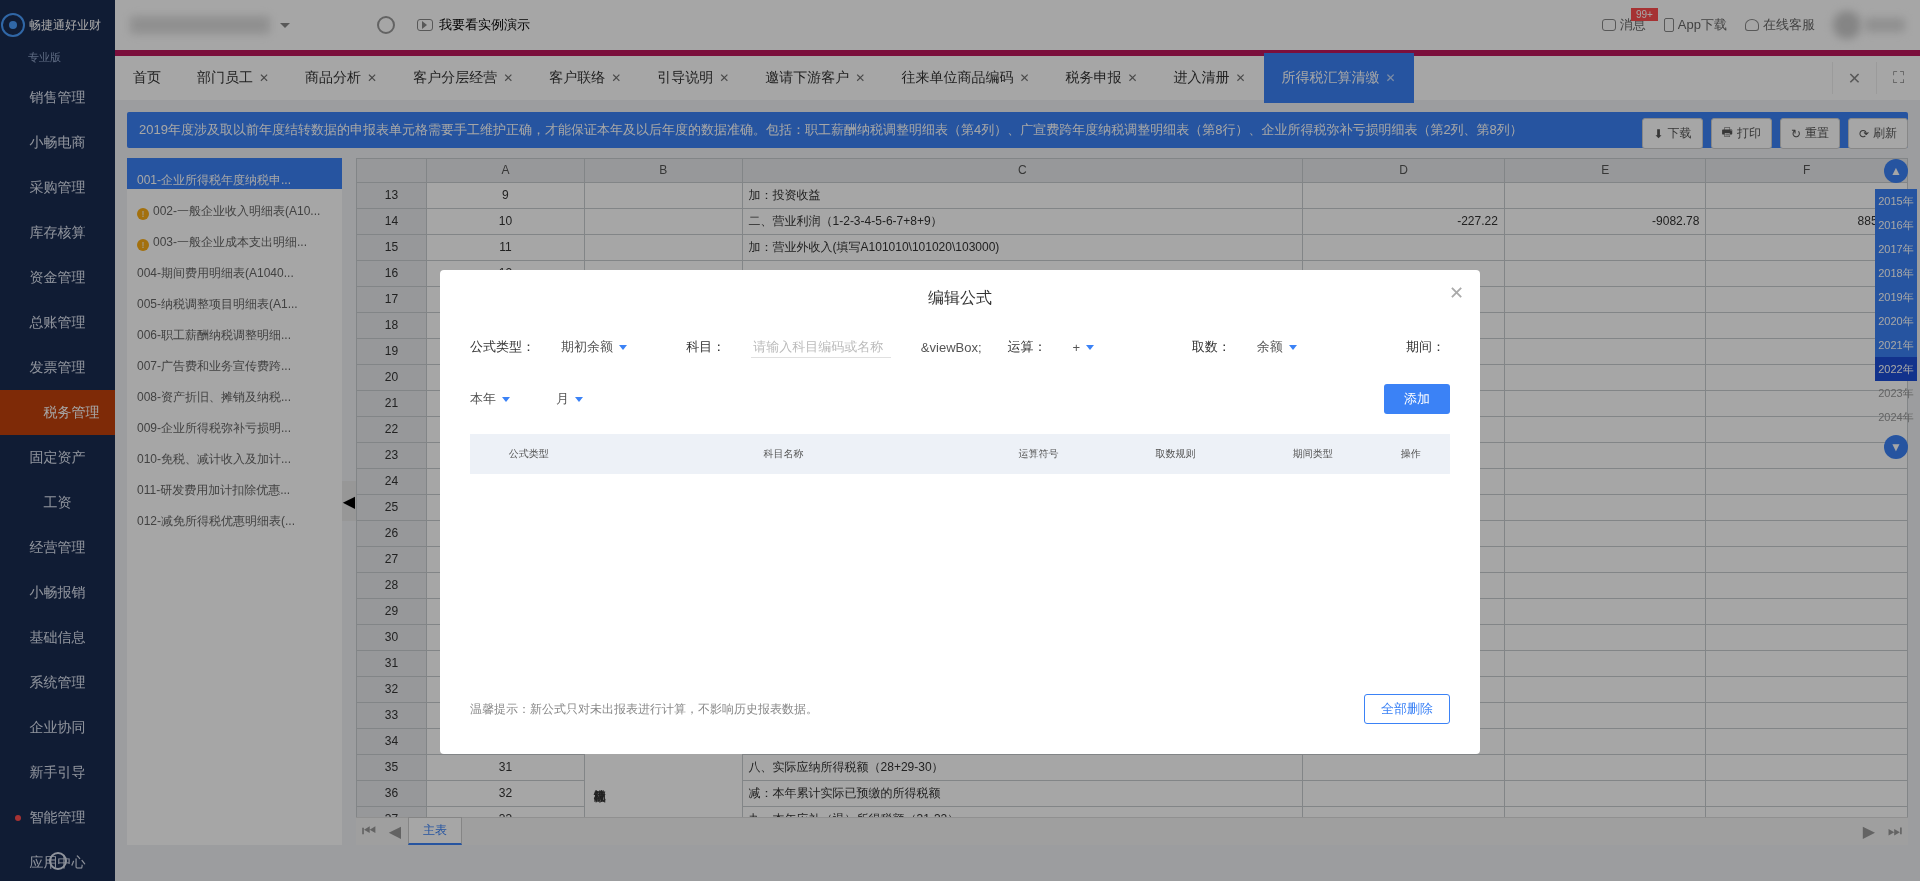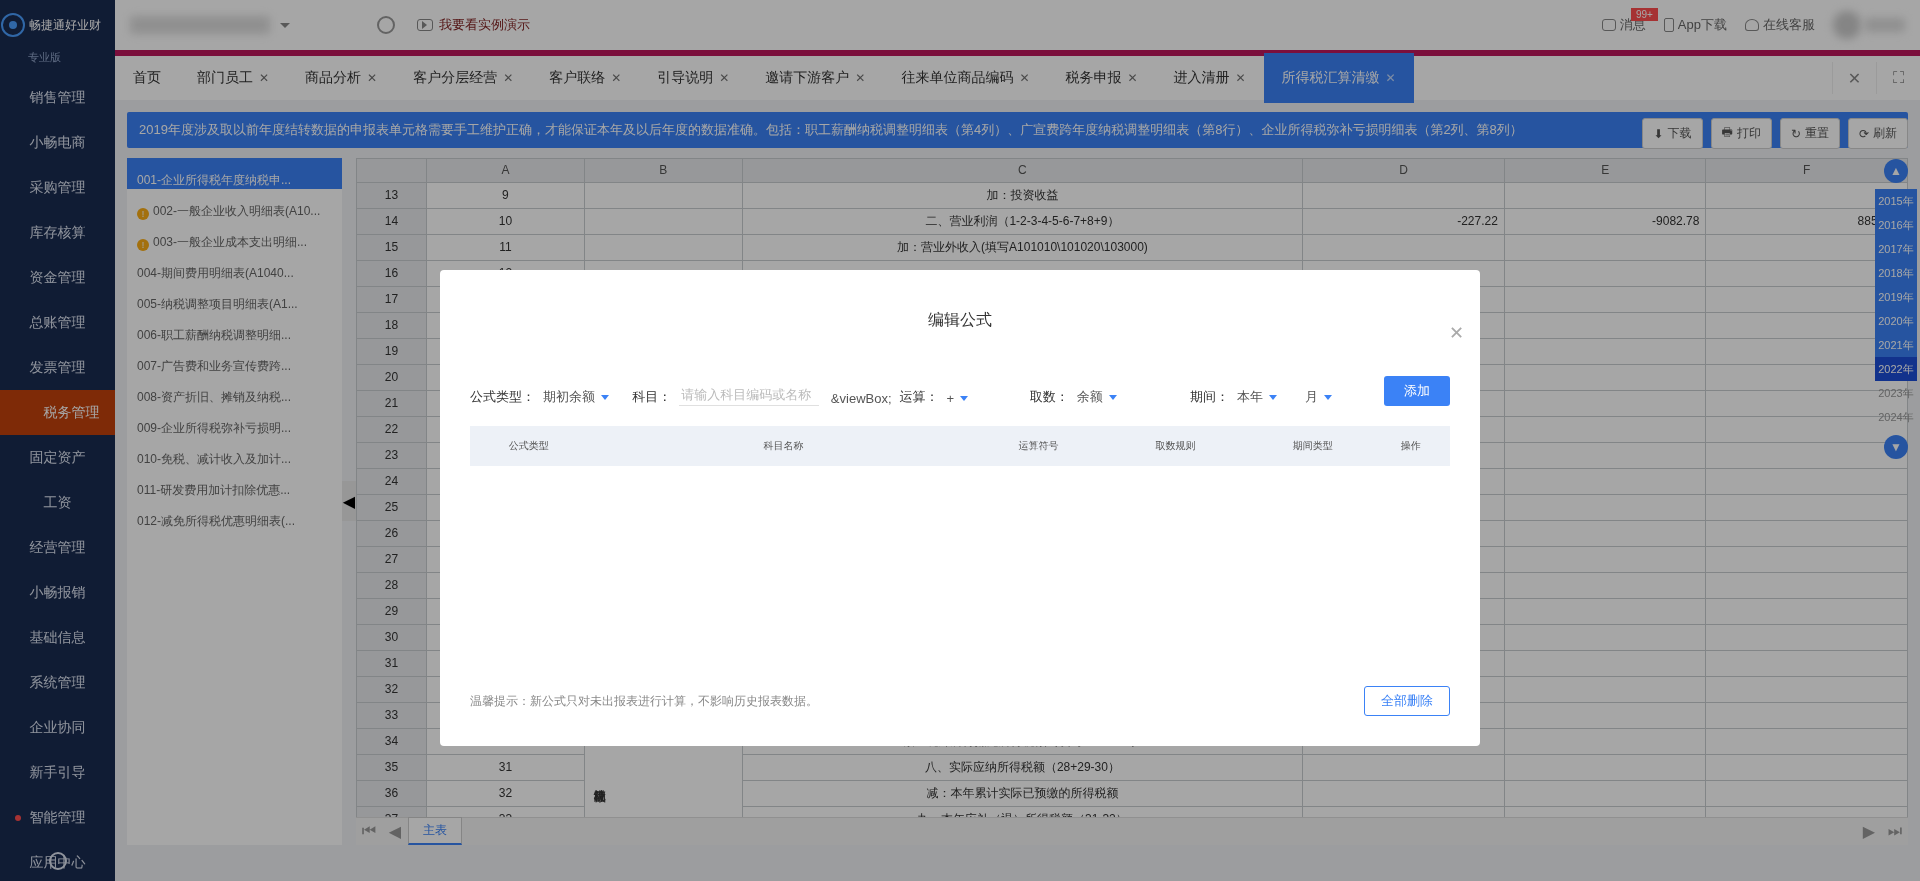--- a/index.html
+++ b/index.html
@@ -16,21 +16,21 @@
 .side-item.active { background: #c2410c; color: #fff; padding-left: 28px; }
 .side-item.has-dot::before { content: ''; position: absolute; left: 15px; width: 6px; height: 6px; background: #ff4d4f; border-radius: 50%; }
 .side-settings { position: absolute; bottom: 0; width: 100%; height: 40px; display: flex; align-items: center; justify-content: center; }
 .gear { width: 18px; height: 18px; border: 2px solid #dce3f0; border-radius: 50%; position: relative; }
 
 .topbar { position: absolute; left: 115px; top: 0; right: 0; height: 50px; background: #fff; display: flex; align-items: center; padding: 0 15px; z-index: 4; }
 .org-select { width: 240px; height: 32px; display: flex; align-items: center; font-size: 13px; color: #666; }
 .org-select .blur { filter: blur(4px); background: #ddd; width: 140px; height: 18px; border-radius: 3px; }
 .chevron-down { width: 0; height: 0; border-left: 5px solid transparent; border-right: 5px solid transparent; border-top: 5px solid #888; margin-left: 10px; }
 .icon-btn { width: 32px; height: 32px; display: flex; align-items: center; justify-content: center; cursor: pointer; color: #888; }
-.demo-link { display: flex; align-items: center; font-size: 13px; color: #7f1d1d; margin-left: 15px; }
+.demo-link { display: flex; align-items: center; font-size: 13px; color: #000000; margin-left: 15px; }
 .demo-ico { width: 16px; height: 12px; border: 1.5px solid #888; border-radius: 3px; margin-right: 6px; position: relative; }
 .demo-ico::after { content: ''; position: absolute; left: 4px; top: 1px; border-left: 5px solid #888; border-top: 4px solid transparent; border-bottom: 4px solid transparent; }
 .top-right { margin-left: auto; display: flex; align-items: center; gap: 18px; font-size: 13px; color: #666; }
 .tr-item { display: flex; align-items: center; gap: 4px; position: relative; }
 .badge { position: absolute; top: -8px; right: -12px; background: #ff4d4f; color: #fff; font-size: 10px; padding: 1px 5px; border-radius: 0; }
 .avatar { filter: blur(4px); width: 28px; height: 28px; background: #ccc; border-radius: 50%; }
 
 .tabbar { position: absolute; left: 115px; top: 50px; right: 0; height: 50px; background: #fff; border-top: 6px solid #be185d; display: flex; align-items: center; z-index: 3; }
 .tab { padding: 0 18px; height: 50px; display: flex; align-items: center; font-size: 14px; color: #333; cursor: pointer; gap: 6px; }
 .tab.active { background: #3b82f6; color: #fff; }
@@ -50,41 +50,41 @@
 .form-item .warn { width: 12px; height: 12px; border-radius: 50%; background: #faad14; color: #fff; font-size: 9px; display: inline-flex; align-items: center; justify-content: center; margin-right: 4px; flex-shrink: 0; }
 .collapse-handle { width: 14px; height: 40px; background: #e8e8e8; display: flex; align-items: center; justify-content: center; align-self: center; cursor: pointer; }
 
 .sheet { flex: 1; background: #fff; position: relative; overflow: hidden; }
 table.grid { border-collapse: collapse; font-size: 12px; width: 100%; }
 table.grid th { background: #e8eaed; border: 1px solid #c8ccd0; text-align: center; height: 24px; font-weight: normal; color: #555; }
 table.grid td { border: 1px solid #c8ccd0; height: 26px; padding: 0 6px; color: #333; }
 .col-rh { width: 40px; text-align: center; background: #e8eaed; }
 .col-a { width: 90px; text-align: center; }
 .col-b { width: 90px; }
-.col-c { width: 320px; text-align: center; }
+.col-c { width: 320px; }
 .col-d { width: 115px; text-align: right; }
 .col-e { width: 115px; text-align: right; }
 .col-f { width: 115px; text-align: right; }
 .red { color: #d93025; }
 .merged-label { writing-mode: vertical-lr; text-align: center; font-size: 12px; }
 .sheet-tabs { position: absolute; bottom: 0; left: 0; right: 0; height: 28px; background: #f5f5f5; border-top: 1px solid #ddd; display: flex; align-items: center; }
 .sheet-tabs .nav { width: 26px; text-align: center; color: #999; cursor: pointer; }
 .sheet-tab { padding: 4px 14px; background: #fff; border: 1px solid #ccc; border-bottom: 2px solid #3b82f6; font-size: 12px; color: #3b82f6; cursor: pointer; }
 
 .year-rail { position: absolute; right: 0; top: 155px; width: 48px; display: flex; flex-direction: column; align-items: center; gap: 2px; z-index: 6; }
 .yr-btn { width: 42px; height: 24px; background: #3b82f6; color: #fff; font-size: 11px; display: flex; align-items: center; justify-content: center; cursor: pointer; }
 .yr-btn.cur { background: #1d4ed8; }
 .yr-btn.muted { background: transparent; color: #999; }
 .rail-arrow { width: 24px; height: 24px; border-radius: 50%; background: #3b82f6; color: #fff; display: flex; align-items: center; justify-content: center; margin: 4px 0; cursor: pointer; font-size: 12px; }
 
 .mask { position: absolute; inset: 0; background: rgba(0,0,0,0.35); z-index: 50; }
 .modal { position: absolute; left: 50%; top: 270px; transform: translateX(-50%); width: 1040px; background: #fff; border-radius: 4px; z-index: 60; padding-bottom: 20px; }
-.modal-head { height: 56px; display: flex; align-items: flex-start; justify-content: center; font-size: 16px; color: #333; position: relative; margin-top: 40px; }
+.modal-head { height: 56px; display: flex; align-items: center; justify-content: center; font-size: 16px; color: #333; position: relative; }
 .modal-close { position: absolute; right: 16px; top: 12px; font-size: 18px; color: #aaa; cursor: pointer; }
-.modal-form { display: flex; align-items: flex-end; padding: 10px 30px; gap: 8px; font-size: 13px; color: #555; flex-wrap: wrap; }
+.modal-form { display: flex; align-items: center; padding: 10px 30px; gap: 26px; font-size: 13px; color: #555; flex-wrap: wrap; }
 .fld-label { color: #333; }
 .sel { display: inline-flex; align-items: center; gap: 6px; min-width: 60px; }
 .inp { border: none; border-bottom: 1px solid #e0e0e0; font-size: 13px; padding: 3px 2px; width: 140px; color: #333; outline: none; }
 .inp::placeholder { color: #bbb; }
 .btn-primary { background: #3b82f6; color: #fff; border: none; padding: 6px 20px; font-size: 13px; border-radius: 3px; cursor: pointer; margin-left: auto; }
 .modal-table { margin: 10px 30px; }
 .modal-table table { width: 100%; border-collapse: collapse; font-size: 10px; }
 .modal-table th { background: #edf1f7; height: 40px; font-weight: normal; color: #555; }
 .modal-table .body-space { height: 200px; }
 .modal-foot { display: flex; align-items: center; padding: 10px 30px; font-size: 12px; color: #888; }

